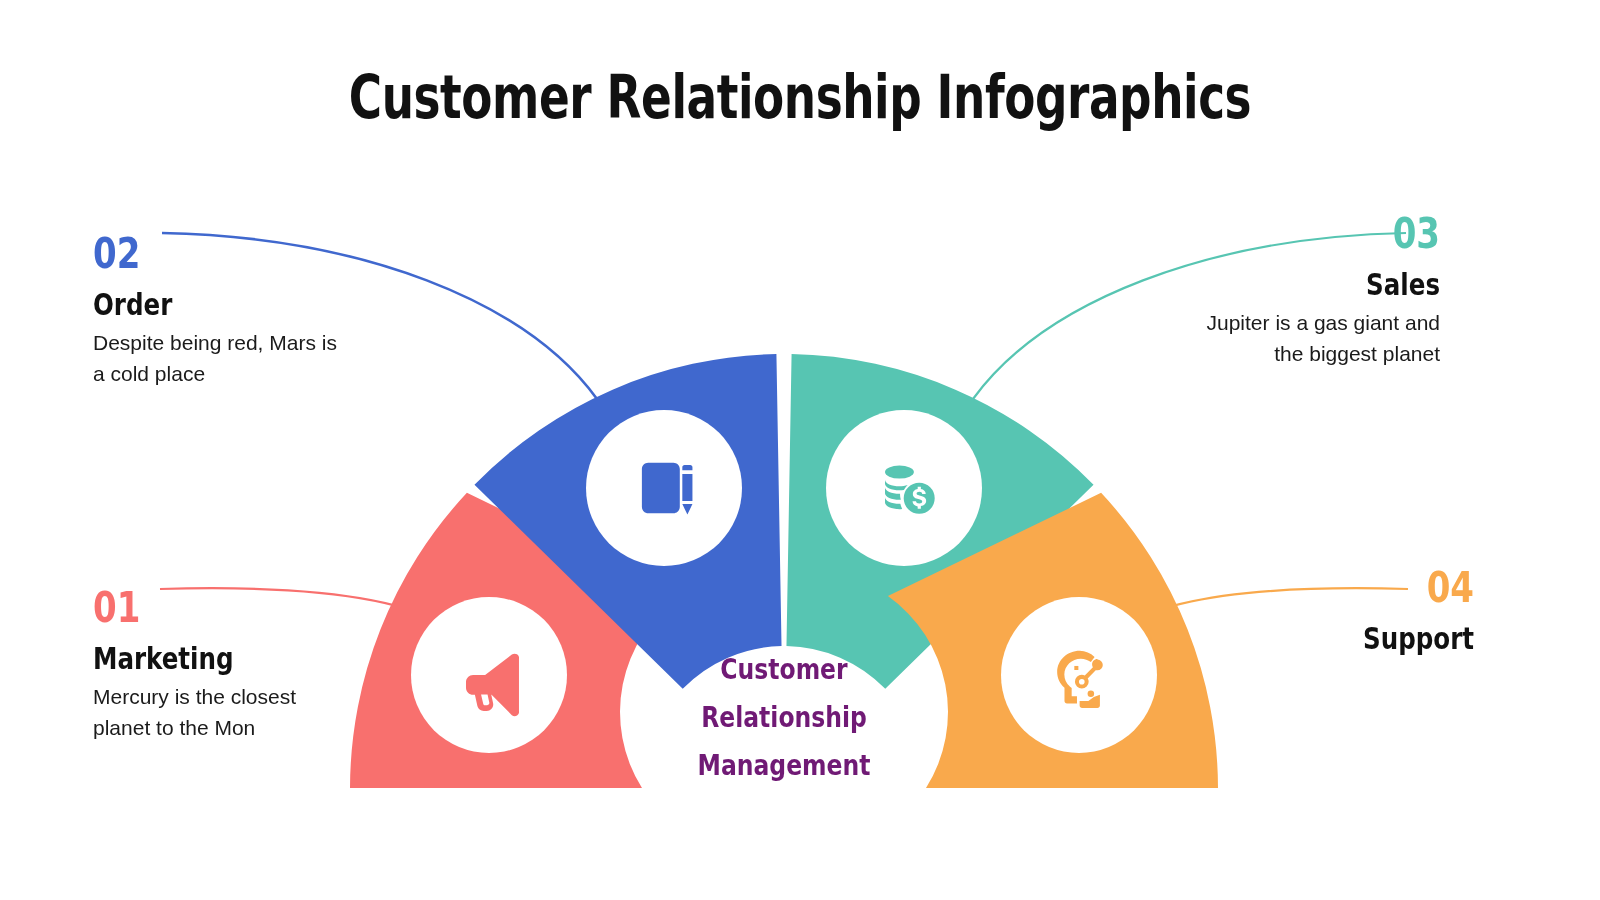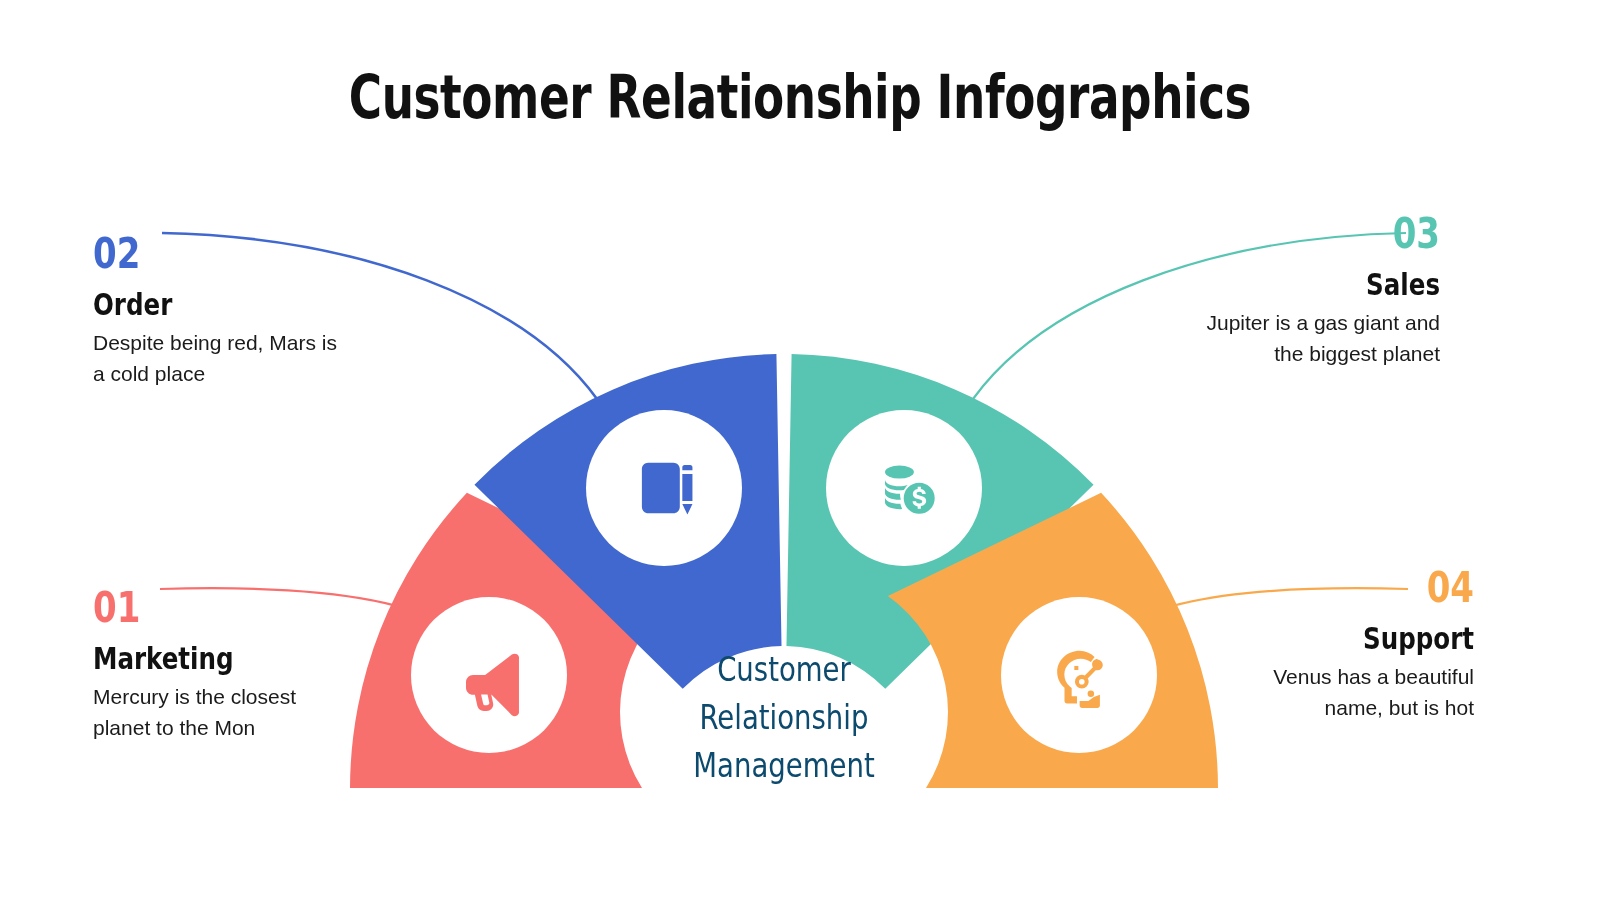--- a/index.html
+++ b/index.html
@@ -92,24 +92,24 @@
     left: 0; top: 0;
   }
 
   .center-text {
     position: absolute;
     left: 659px;
     top: 645px;
     width: 250px;
     text-align: center;
     font-family: "Liberation Sans Narrow", "DejaVu Sans Condensed", "Liberation Sans", sans-serif;
-    font-weight: 400;
-    font-size: 34px;
+    font-weight: 700;
+    font-size: 29px;
     line-height: 48px;
-    color: #0c4a6e;
+    color: #701a75;
   }
   .center-text span { display: block; transform: scaleX(0.9); }
 </style>
 </head>
 <body>
 
 <div id="stage">
 
   <div class="title">Customer Relationship Infographics</div>
 
@@ -232,16 +232,15 @@
 
   <div class="label-block right" id="block-sales">
     <span class="lb-num" style="color:#57c5b2">03</span>
     <span class="lb-title">Sales</span>
     <span class="lb-desc">Jupiter is a gas giant and the biggest planet</span>
   </div>
 
   <div class="label-block right" id="block-support">
     <span class="lb-num" style="color:#f9a94c">04</span>
     <span class="lb-title">Support</span>
-    <span class="lb-desc">Venus has a beautiful name, but is hot</span>
   </div>
 
 </div>
 
 </body></html>

